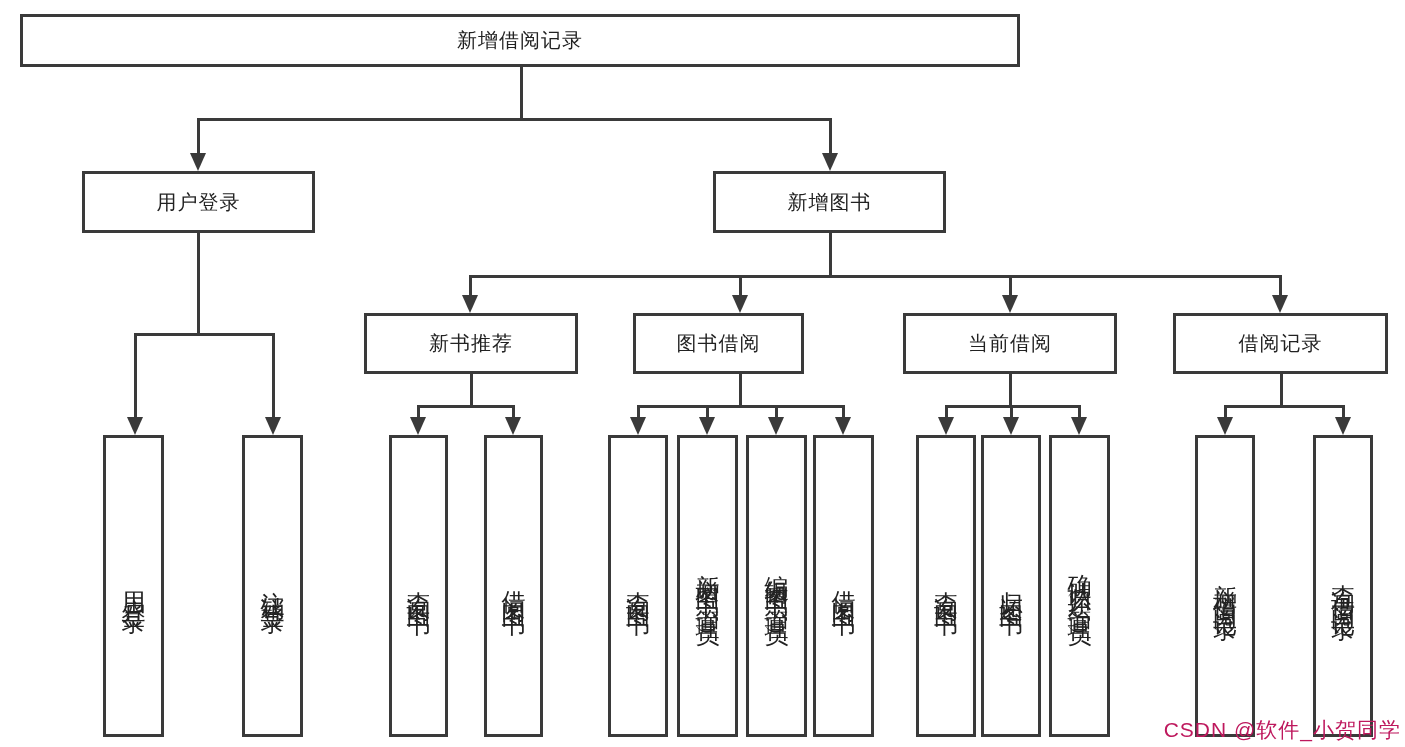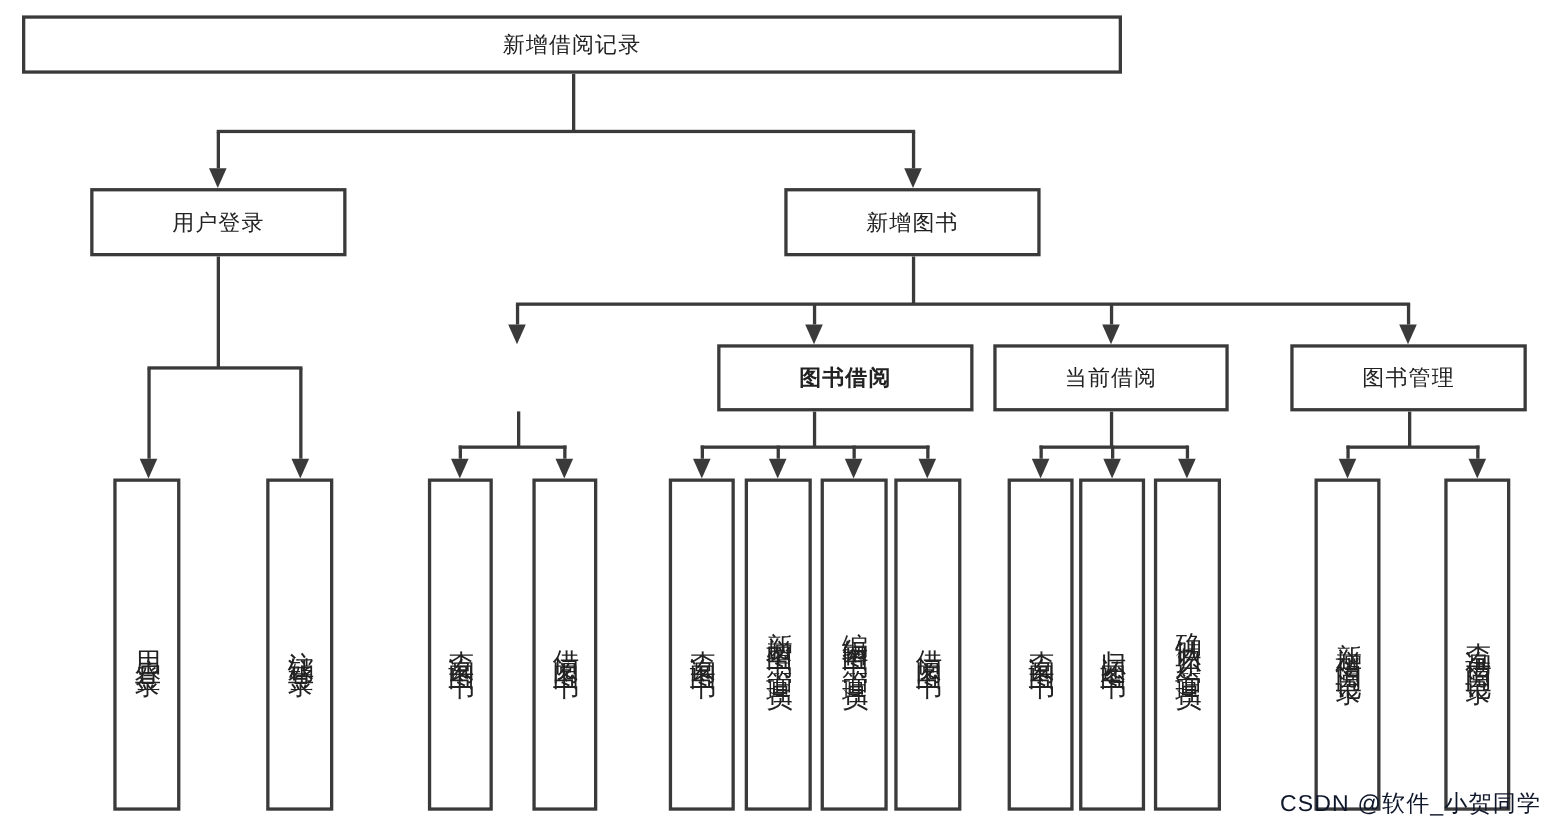--- a/index.html
+++ b/index.html
@@ -55,21 +55,21 @@
     border-left: 8px solid transparent;
     border-right: 8px solid transparent;
     border-top: 18px solid #3a3a3a;
   }
   
   #watermark {
     position: absolute;
     right: 4px;
     top: 716px;
     font-size: 21px;
-    color: #0f172a;
+    color: #be185d;
     letter-spacing: 1px;
     z-index: 10;
   }
 </style>
 </head>
 <body>
 
 <div id="canvas">
 
   <div class="vl" style="left:520px; top:67px; height:53px;"></div>
@@ -135,28 +135,31 @@
     <span>新增借阅记录</span>
   </div>
 
   <div class="hbox" style="left:82px; top:171px; width:233px; height:62px;">
     <span>用户登录</span>
   </div>
   <div class="hbox" style="left:713px; top:171px; width:233px; height:62px;">
     <span>新增图书</span>
   </div>
 
-  <div class="hbox" style="left:652px; top:313px; width:233px; height:61px;font-weight:bold;">
+  <div class="hbox" style="left:364px; top:313px; width:214px; height:61px;">
+    <span>新书推荐</span>
+  </div>
+  <div class="hbox" style="left:633px; top:313px; width:171px; height:61px;">
     <span>图书借阅</span>
   </div>
   <div class="hbox" style="left:903px; top:313px; width:214px; height:61px;">
     <span>当前借阅</span>
   </div>
   <div class="hbox" style="left:1173px; top:313px; width:215px; height:61px;">
-    <span>图书管理</span>
+    <span>借阅记录</span>
   </div>
 
   <div class="vbox" style="left:103px; top:435px; width:61px; height:302px;">
     <span>用户登录</span>
   </div>
   <div class="vbox" style="left:242px; top:435px; width:61px; height:302px;">
     <span>注销登录</span>
   </div>
 
   <div class="vbox" style="left:389px; top:435px; width:59px; height:302px;">

